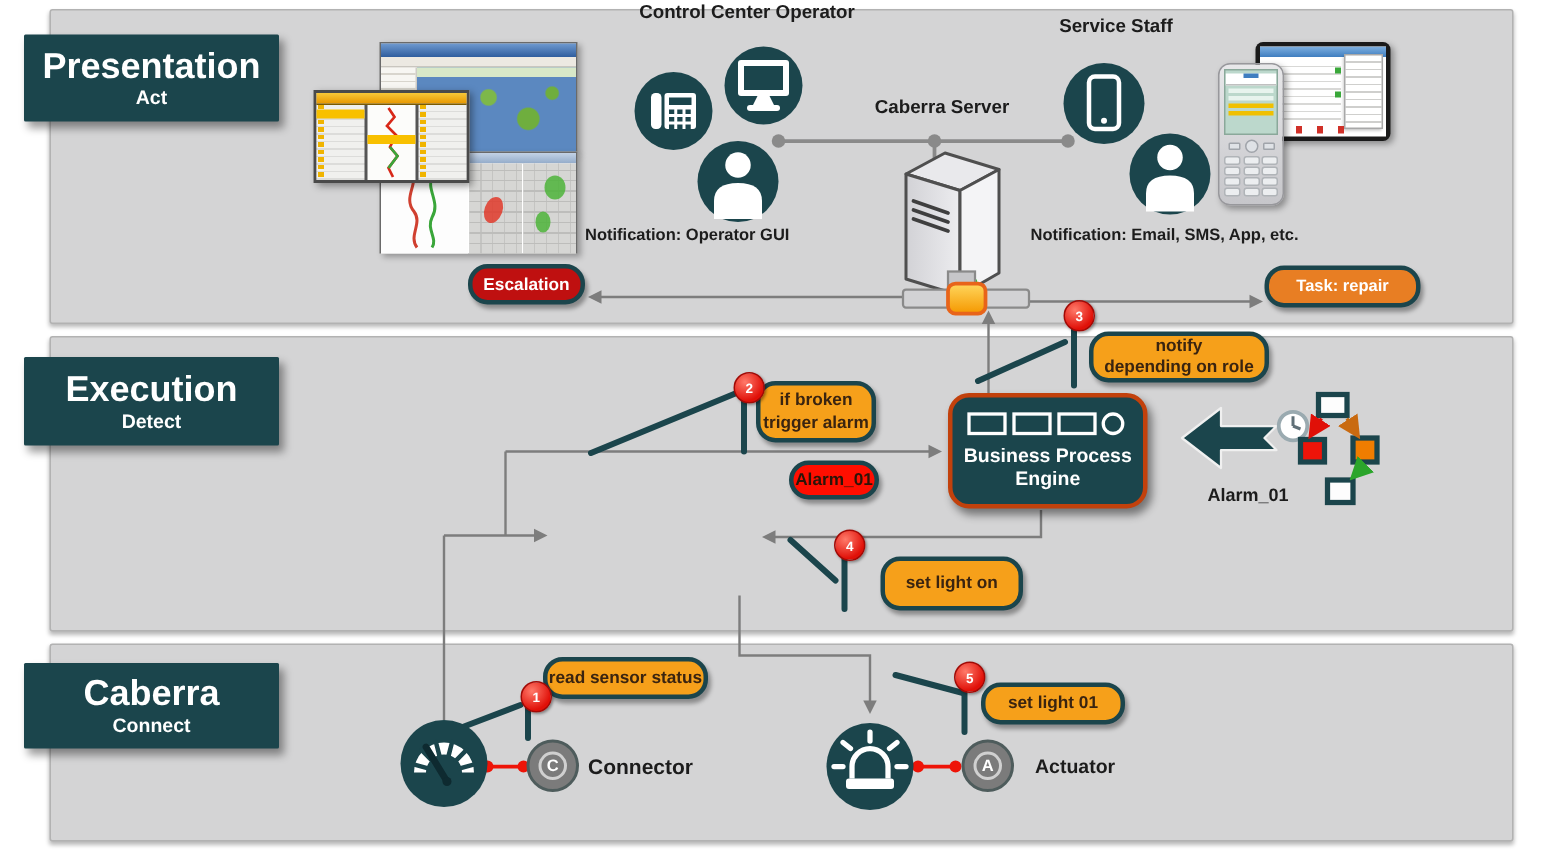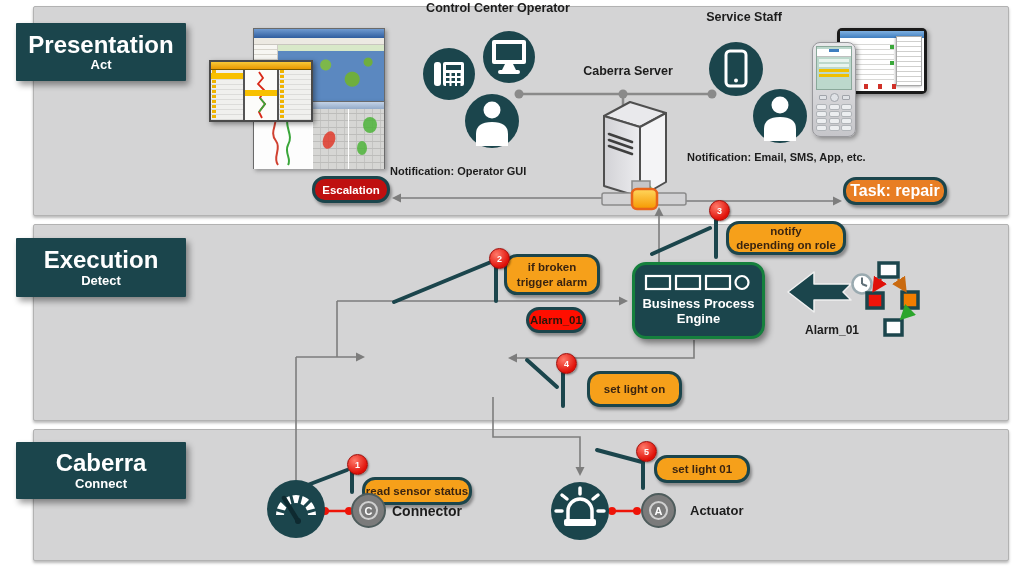--- a/index.html
+++ b/index.html
@@ -24,53 +24,53 @@
   #lab-presentation{top:23px;height:58px;}
   #lab-execution{top:238px;height:59px;}
   #lab-device{top:442px;height:57px;}
 
   
   .dtext{position:absolute;font-weight:bold;color:#1c1c1c;white-space:nowrap;}
   #t-cco{left:417px;top:1px;width:162px;text-align:center;font-size:12.5px;}
   #t-server{left:560px;top:64px;width:136px;text-align:center;font-size:12.5px;}
   #t-staff{left:664px;top:10px;width:160px;text-align:center;font-size:12.5px;}
   .ntext{position:absolute;font-size:11px;font-weight:600;color:#1c1c1c;white-space:nowrap;}
-  #t-notif-l{left:390px;top:165px;text-align:center;}
+  #t-notif-l{left:390px;top:151px;text-align:center;}
   #t-notif-r{left:687px;top:151px;}
   #t-connector{left:392px;top:503px;font-size:14px;font-weight:bold;}
   #t-actuator{left:690px;top:503px;font-size:13px;font-weight:bold;}
   #t-alarm-flow{left:798px;top:323px;width:68px;text-align:center;font-size:12px;font-weight:600;}
 
   
   .badge{position:absolute;display:flex;align-items:center;justify-content:center;text-align:center;
          box-shadow:2px 3px 3px rgba(0,0,0,.35);border-radius:13px;}
   #b-escalation{left:312px;top:176px;width:78px;height:27px;background:#bf1010;
                 border:3px solid #1b454c;color:#fff;font-size:11.5px;font-weight:bold;}
   #b-task{left:843px;top:177px;width:104px;height:28px;background:#e87e23;
-          border:3px solid #1b454c;color:#fff;font-size:16px;font-weight:bold;}
+          border:3px solid #1b454c;color:#fff;font-size:11px;font-weight:bold;}
   #b-alarm{left:526px;top:307px;width:60px;height:26px;background:#ff0e00;
            border:3px solid #1b454c;color:#2b1508;font-size:11.5px;font-weight:bold;}
   .step-badge{background:#f6a01a;border:3px solid #1b454c;color:#3a2410;font-size:11.5px;
               font-weight:bold;white-space:pre-line;line-height:1.25;}
-  #s1{left:362px;top:477px;width:110px;height:28px;}
-  #s2{left:504px;top:254px;width:96px;height:41px;}
+  #s1{left:362px;top:438px;width:110px;height:28px;}
+  #s2{left:504px;top:254px;width:80px;height:41px;}
   #s3{left:726px;top:221px;width:120px;height:34px;}
   #s4{left:587px;top:371px;width:95px;height:36px;}
   #s5{left:654px;top:455px;width:96px;height:28px;}
 
   
   .pin{position:absolute;width:21px;height:21px;border-radius:50%;
        background:radial-gradient(circle at 35% 30%,#ff7a6a,#e01008 70%);
        border:1.5px solid #a00a06;color:#fff;font-size:9px;font-weight:bold;
        display:flex;align-items:center;justify-content:center;box-shadow:1px 1px 2px rgba(0,0,0,.4);}
   #p1{left:347px;top:454px;} #p2{left:489px;top:248px;} #p3{left:709px;top:200px;}
   #p4{left:556px;top:353px;} #p5{left:636px;top:441px;}
 
   
-  .engine{position:absolute;background:#1b454c;border:3px solid #15803d;border-radius:14px;
+  .engine{position:absolute;background:#1b454c;border:3px solid #c2410c;border-radius:14px;
           box-shadow:3px 4px 6px rgba(0,0,0,.45);display:flex;flex-direction:column;
           align-items:center;justify-content:center;gap:5px;color:#fff;}
   #rule-engine{left:367px;top:318px;width:138px;height:81px;}
   #bpe{left:632px;top:262px;width:133px;height:77px;}
   .engine-label{font-size:13px;font-weight:bold;text-align:center;white-space:pre-line;line-height:1.15;}
 
   
   .tcirc{position:absolute;border-radius:50%;background:#1b454c;display:flex;
          align-items:center;justify-content:center;}
   #ic-phone{left:423px;top:48px;width:52px;height:52px;}

